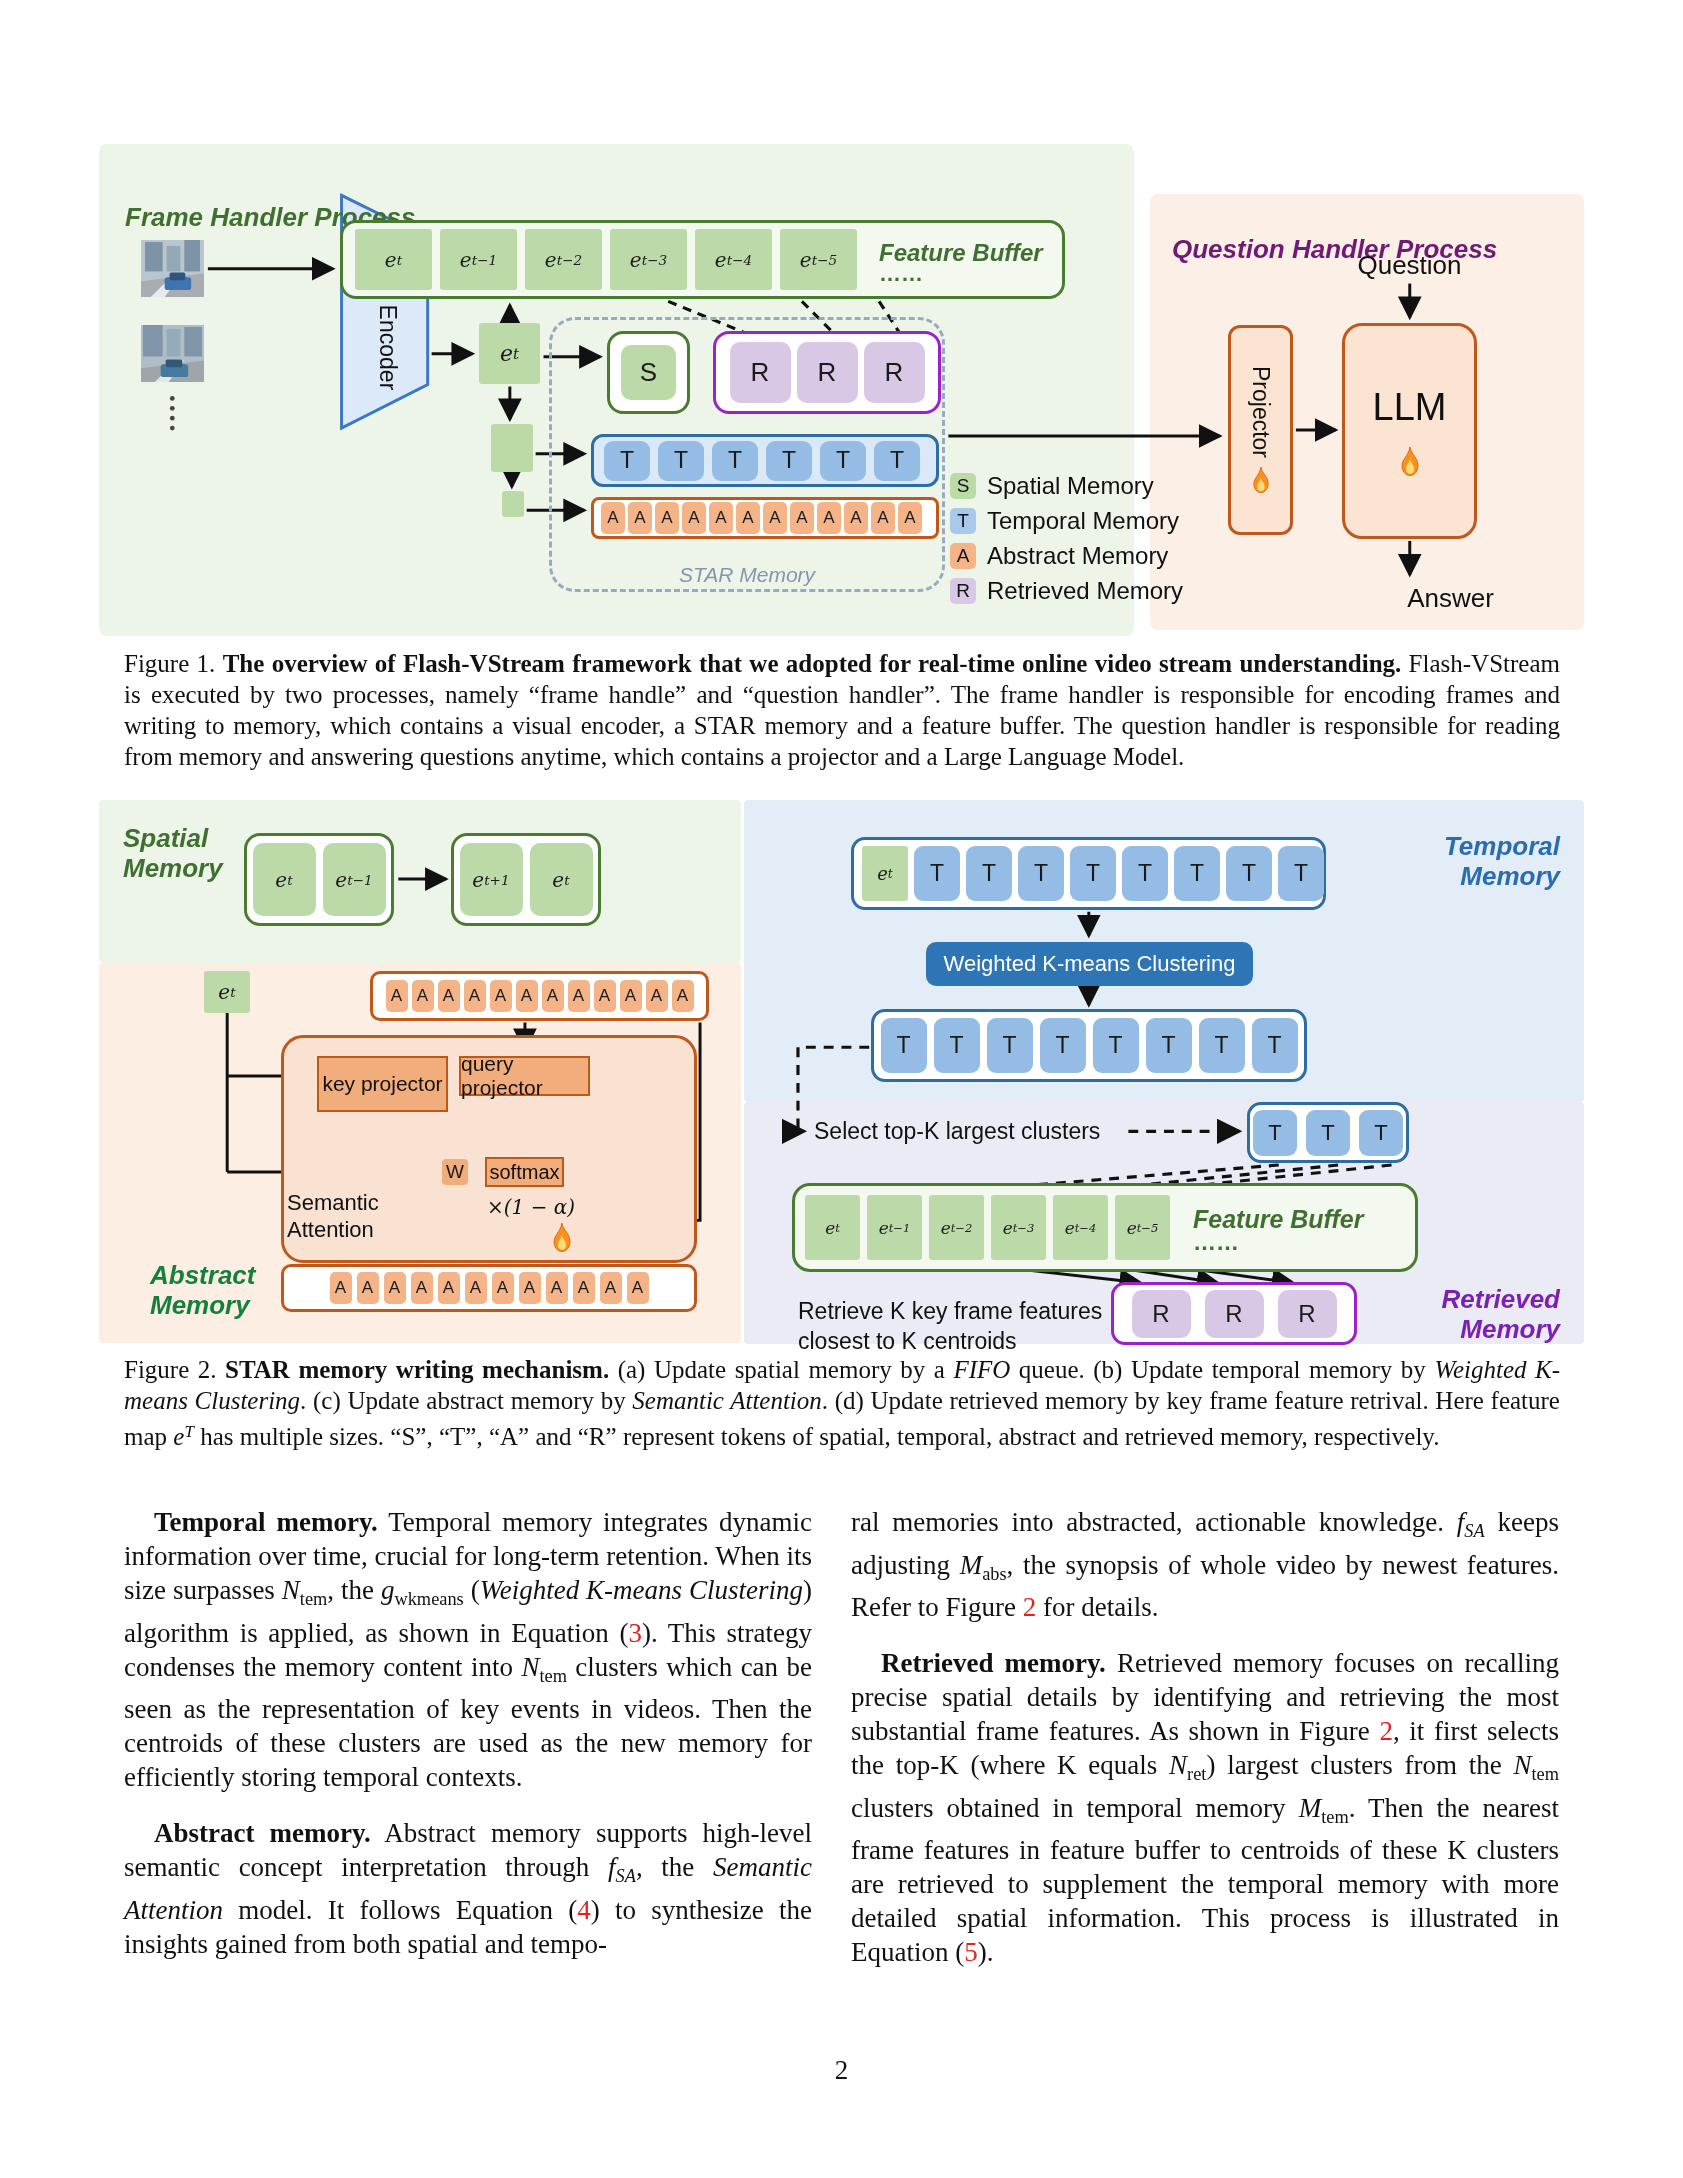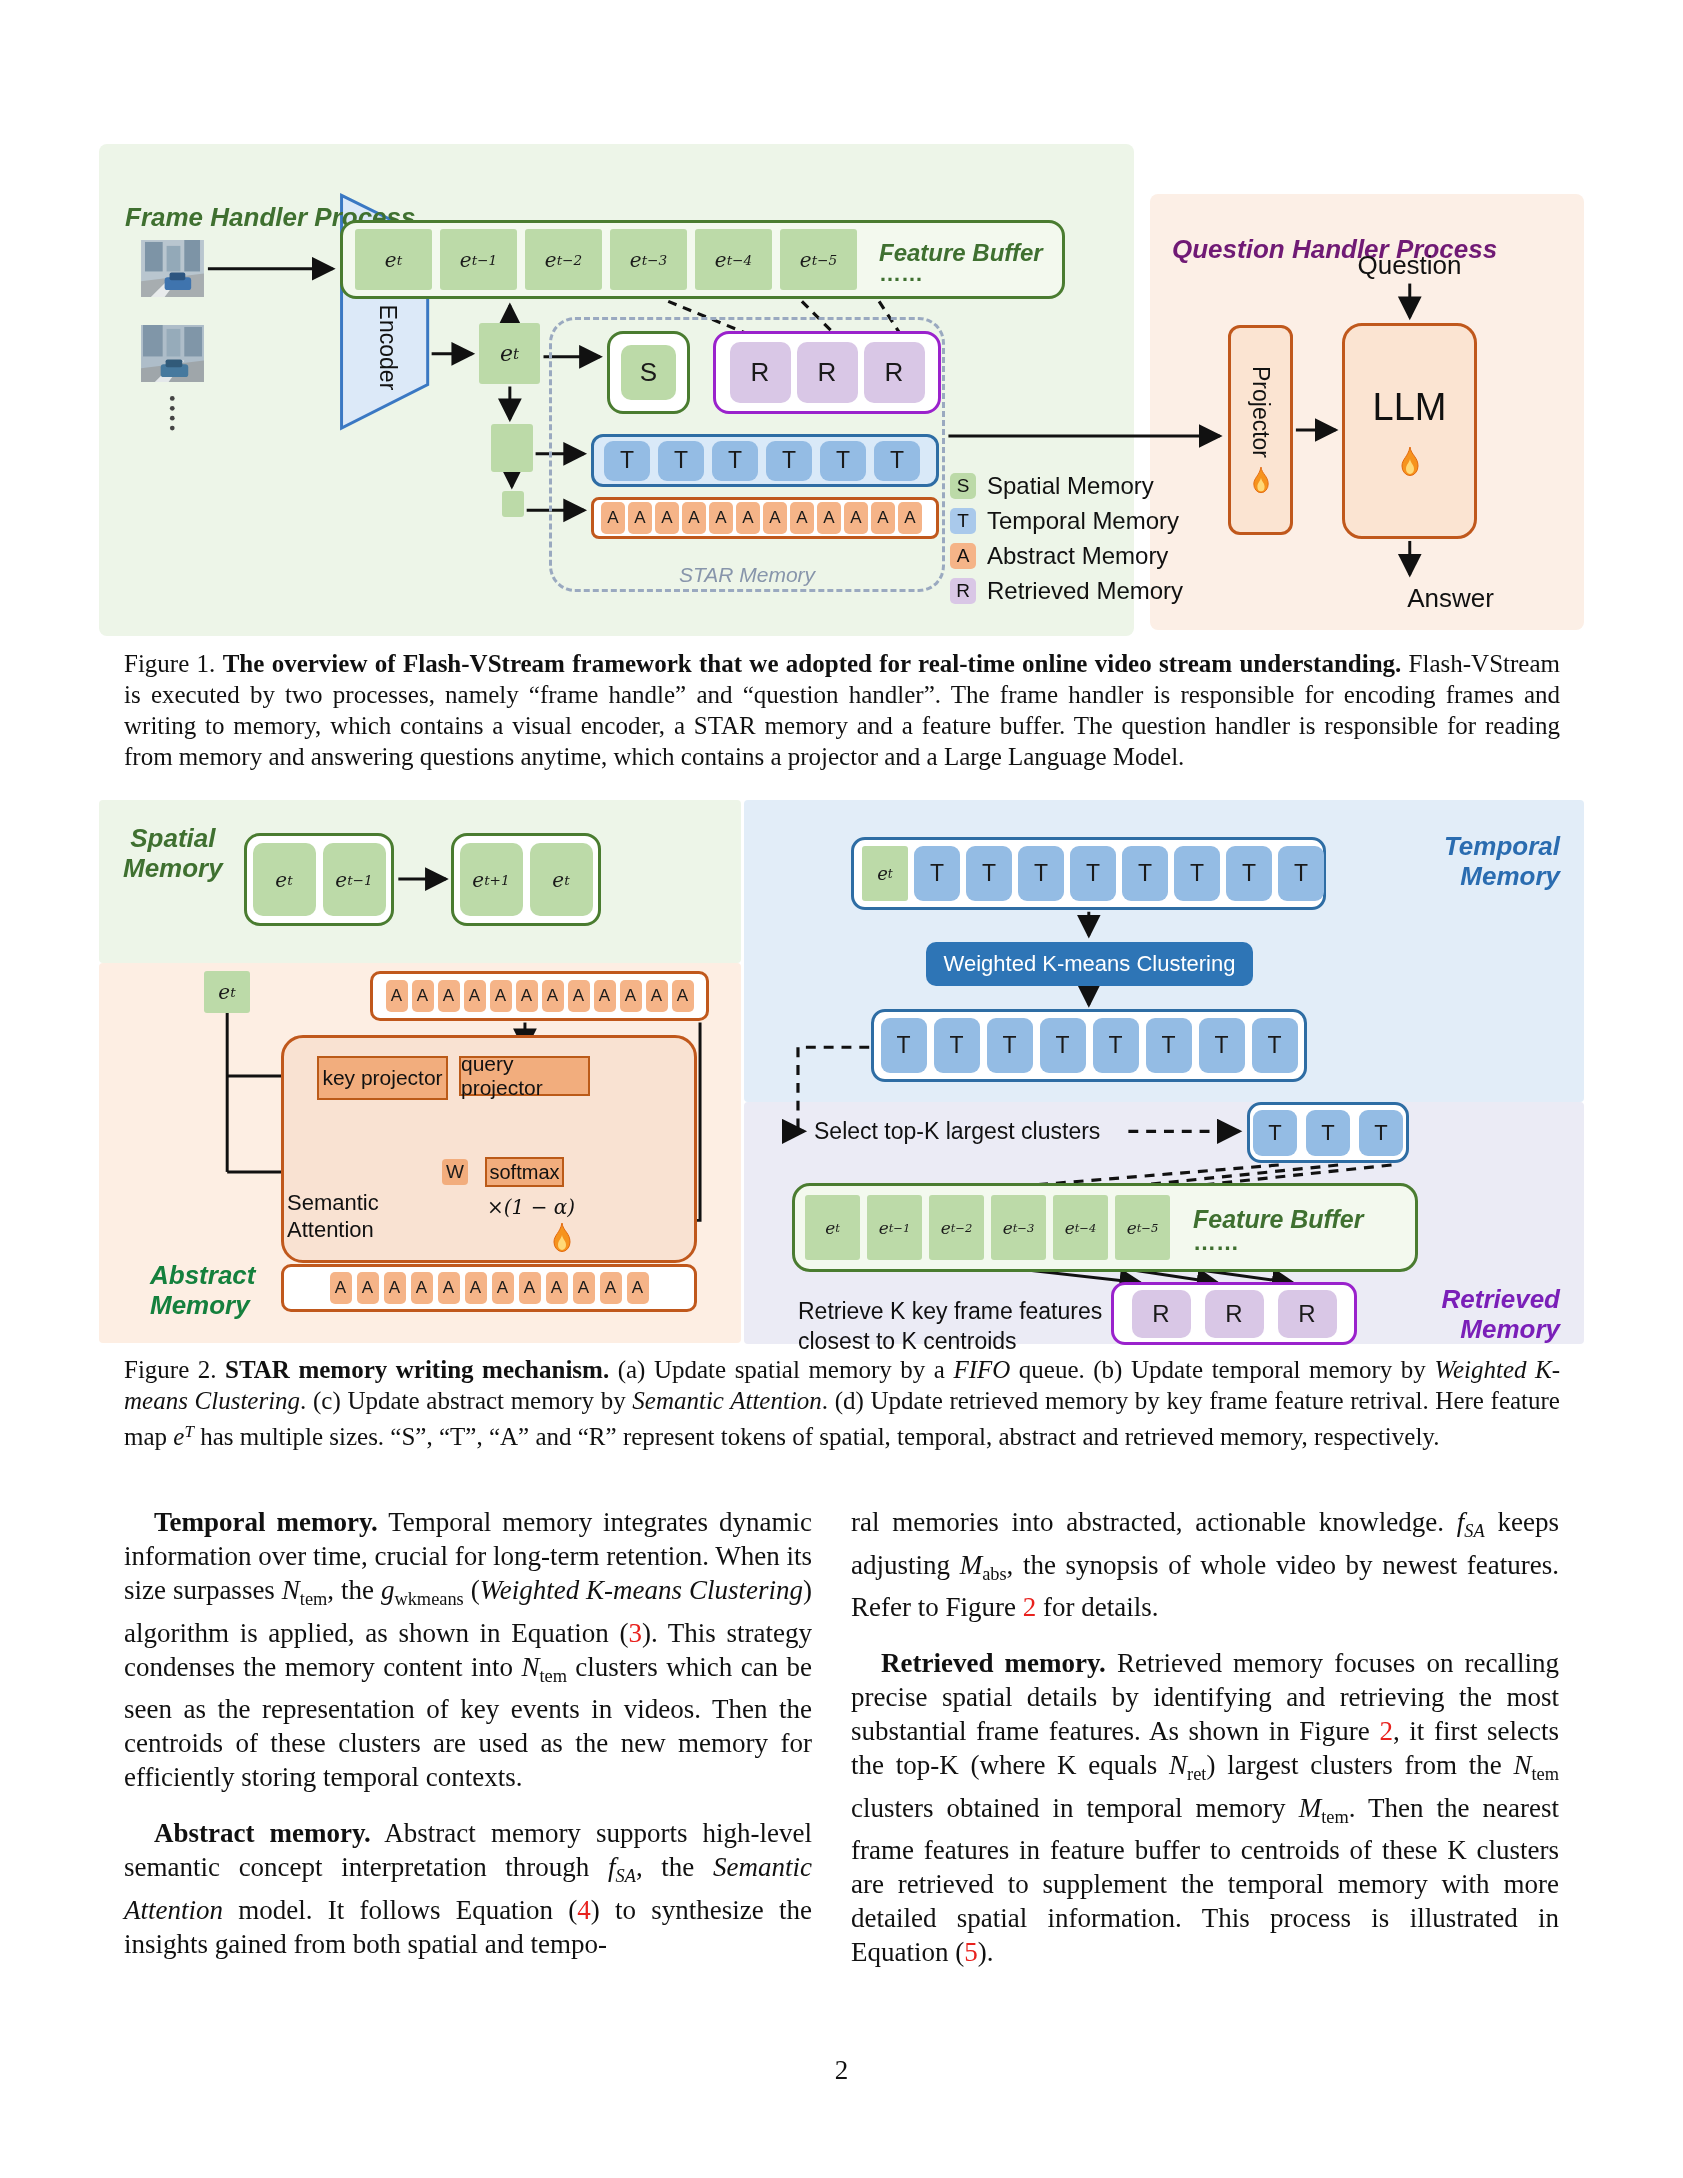--- a/index.html
+++ b/index.html
@@ -292,21 +292,21 @@
     <g stroke="#111" stroke-width="2.2">
       <line x1="418" y1="321" x2="442" y2="345"></line>
         <line x1="442" y1="321" x2="418" y2="345"></line>
       <line x1="296" y1="367" x2="320" y2="391"></line>
         <line x1="320" y1="367" x2="296" y2="391"></line>
       <line x1="308" y1="411" x2="308" y2="445"></line>
         <line x1="291" y1="428" x2="325" y2="428"></line>
     </g>
   </svg>
 
-  <div class="abs fig-title" style="left:24px;top:26px;color:#3f7030;text-align:center;">
+  <div class="abs fig-title" style="left:24px;top:26px;color:#3f7030;">
     <span style="display:block">Spatial</span>
     <span style="display:block">Memory</span>
   </div>
   <div class="abs fig-title" style="left:1277px;top:34px;width:184px;text-align:right;color:#2a6cb0;">
     <span style="display:block">Temporal</span>
     <span style="display:block">Memory</span>
   </div>
   <div class="abs fig-title" style="left:51px;top:463px;color:#15803d;">
     <span style="display:block">Abstract</span>
     <span style="display:block">Memory</span>
@@ -350,21 +350,21 @@
       <span class="tok tok-a atok2">A</span>
       <span class="tok tok-a atok2">A</span>
       <span class="tok tok-a atok2">A</span>
       <span class="tok tok-a atok2">A</span>
       <span class="tok tok-a atok2">A</span>
       <span class="tok tok-a atok2">A</span>
       <span class="tok tok-a atok2">A</span>
     </div>
 
   <div class="abs" style="left:182px;top:238px;width:416px;height:228px;background:#f9e2d2;border:3.5px solid #c0581c;border-radius:22px;box-sizing:border-box;"></div>
-  <div class="projbox" style="left:218px;top:259px;width:131px;height:44px;">key projector</div>
+  <div class="projbox" style="left:218px;top:259px;width:131px;height:56px;">key projector</div>
   <div class="projbox" style="left:360px;top:259px;width:131px;height:40px;">query projector</div>
   <div class="projbox" style="left:386px;top:360px;width:79px;height:30px;font-size:20px;">softmax</div>
   <div class="abs tok" style="left:343px;top:362px;width:26px;height:26px;background:#f2ad7d;border-radius:4px;font-size:19px;">W</div>
   <div class="abs" style="left:188px;top:392px;font-size:22px;line-height:27px;">
     <span style="display:block">Semantic</span>
     <span style="display:block">Attention</span>
   </div>
   <div class="abs math" style="left:388px;top:398px;font-size:20px;">×(1 − α)</div>
   <svg class="abs" style="left:451px;top:426px;width:24px;height:30px;" viewBox="0 0 24 30">
     <path d="M12 0 C13 8 20 10 20 19 A8 9.5 0 0 1 4 19 C4 12 10 10 12 0 Z" fill="#f6931e" stroke="#e2680c" stroke-width="1"></path>

